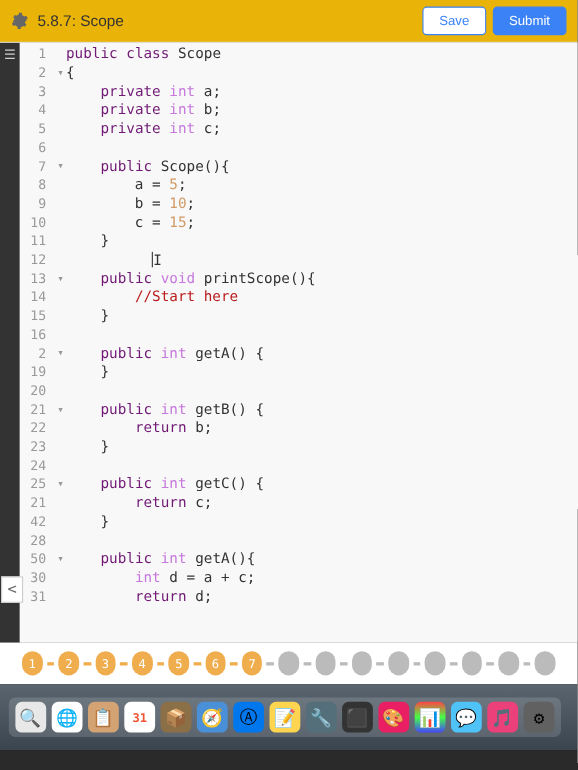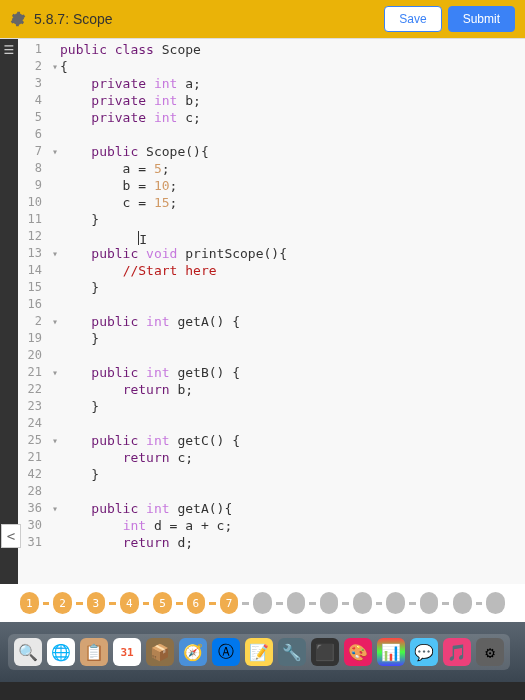--- a/index.html
+++ b/index.html
@@ -333,21 +333,21 @@
         <span class="line-no">42</span>
         <span class="fold"></span>
         <span class="code"><span>    }</span></span>
       </div>
       <div class="line">
         <span class="line-no">28</span>
         <span class="fold"></span>
         <span class="code"></span>
       </div>
       <div class="line">
-        <span class="line-no">36</span>
+        <span class="line-no">50</span>
         <span class="fold">▾</span>
         <span class="code"><span>    </span><span class="kw">public</span><span> </span><span class="type">int</span><span> </span><span class="fn">getA</span><span>(){</span></span>
       </div>
       <div class="line">
         <span class="line-no">30</span>
         <span class="fold"></span>
         <span class="code"><span>        </span><span class="type">int</span><span> d </span><span class="op">=</span><span> a </span><span class="op">+</span><span> c;</span></span>
       </div>
       <div class="line">
         <span class="line-no">31</span>

